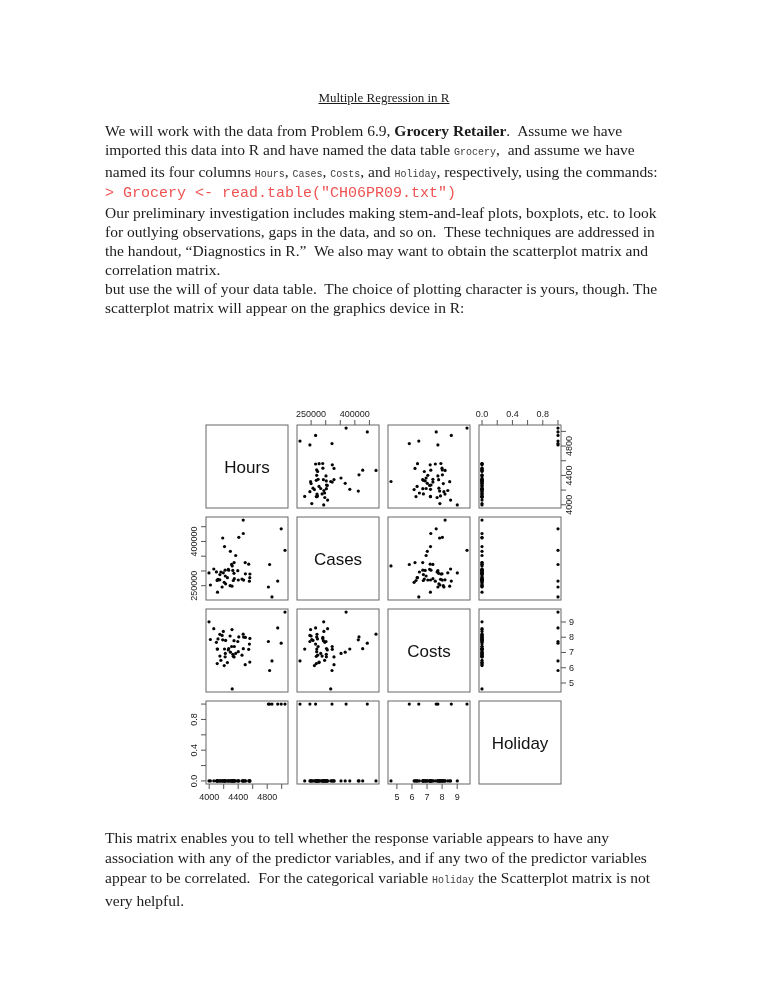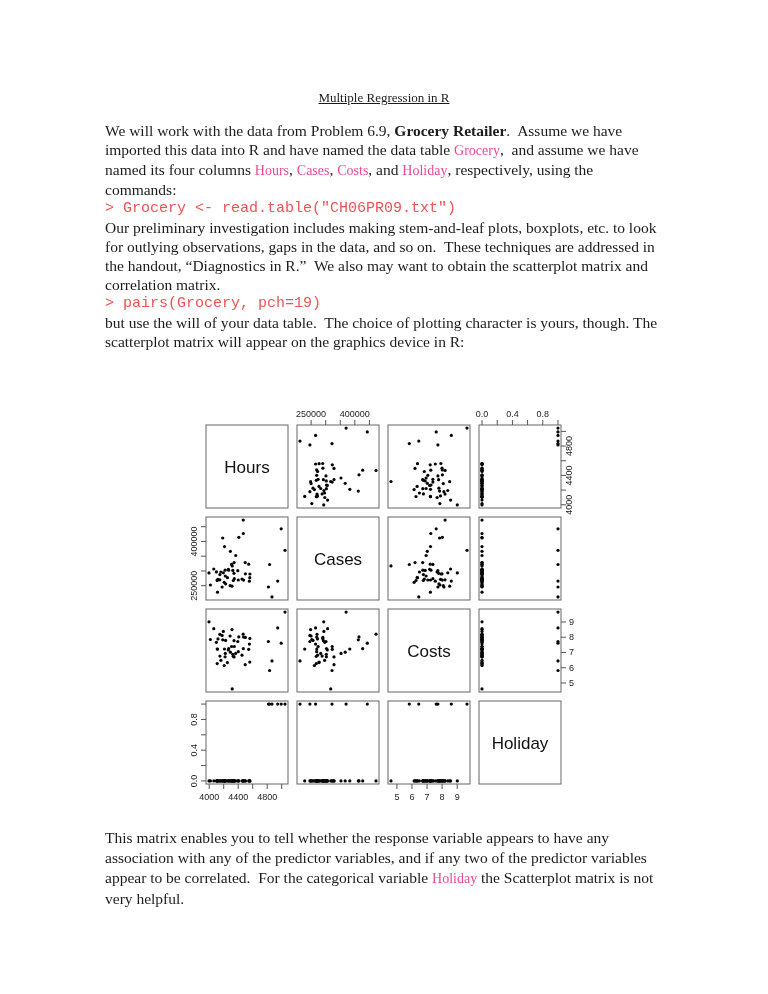--- a/index.html
+++ b/index.html
@@ -8,37 +8,36 @@
   .doc-title{position:absolute;top:90px;left:0;width:100%;text-align:center;
         font-size:13px;text-decoration:underline;}
   .text-flow{position:absolute;left:105px;top:121px;width:557px;
         font-size:15.5px;line-height:19px;}
   .tail-flow{position:absolute;left:105px;top:828px;width:562px;
         font-size:15.5px;line-height:20px;}
   .para{margin:0;}
   .gapped{margin-top:11px;}
   .code-line{font-family:"Liberation Mono","DejaVu Sans Mono",monospace;
         color:#ee5352;font-size:15px;line-height:19px;white-space:pre;}
-  .mono{font-family:Liberation Serif, serif;
-        color:#ec4899;font-size:14px;}
+  .mono{font-family:Liberation Mono, monospace;
+        color:#404040;font-size:10px;}
   .bold{font-weight:bold;}
   .italic{}
   .figure{position:absolute;left:180px;top:400px;width:430px;height:412px;}
   svg text{font-family:"Liberation Sans",sans-serif;}
 </style>
 </head>
 <body>
 
 <div class="page">
   <div class="doc-title">Multiple Regression in R</div>
   <div class="text-flow">
       <div class="para"><span>We will work with the data from Problem 6.9, </span><span class="bold">Grocery Retailer</span><span>.&nbsp; Assume we have imported this data into R and have named the data table </span><span class="mono">Grocery</span><span>,&nbsp; and assume we have named its four columns </span><span class="mono">Hours</span><span>, </span><span class="mono">Cases</span><span>, </span><span class="mono">Costs</span><span>, and </span><span class="mono">Holiday</span><span>, respectively, using the commands:</span></div>
       <div class="code-line">&gt; Grocery &lt;- read.table("CH06PR09.txt")</div>
       <div class="para"><span>Our preliminary investigation includes making stem-and-leaf plots, boxplots, etc. to look for outlying observations, gaps in the data, and so on.&nbsp; These techniques are addressed in the handout, “Diagnostics in R.”&nbsp; We also may want to obtain the scatterplot matrix and correlation matrix.</span></div>
-      <div class="code-line">&gt; pairs(Grocery, pch=19)</div>
       <div class="para"><span>but use the will of </span><span class="italic">your</span><span> data table.&nbsp; The choice of plotting character is yours, though. The scatterplot matrix will appear on the graphics device in R:</span></div>
     </div>
   <div class="figure">
     <svg id="pairs-svg" width="430" height="412" viewBox="0 0 430 412" xmlns="http://www.w3.org/2000/svg">
         <rect x="26" y="25" width="82" height="83" fill="#ffffff" stroke="#666666" stroke-width="1"></rect>
         <text x="67" y="72.5" text-anchor="middle" font-size="17" fill="#111111">Hours</text>
         <rect x="117" y="25" width="82" height="83" fill="#ffffff" stroke="#666666" stroke-width="1"></rect>
         <circle cx="147.3" cy="85.4" r="1.6" fill="#050505"></circle>
         <circle cx="154.0" cy="68.4" r="1.6" fill="#050505"></circle>
         <circle cx="150.7" cy="81.5" r="1.6" fill="#050505"></circle>

